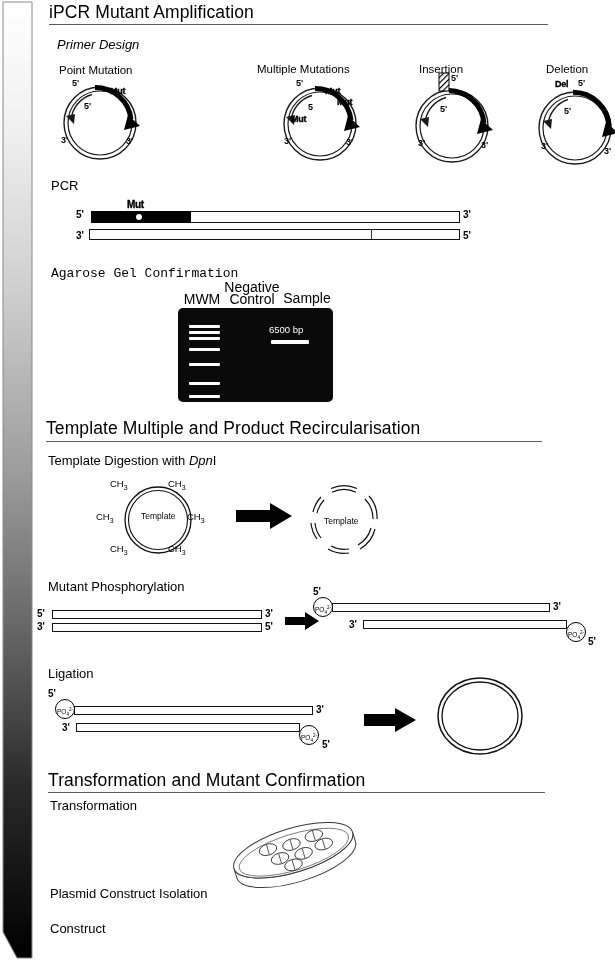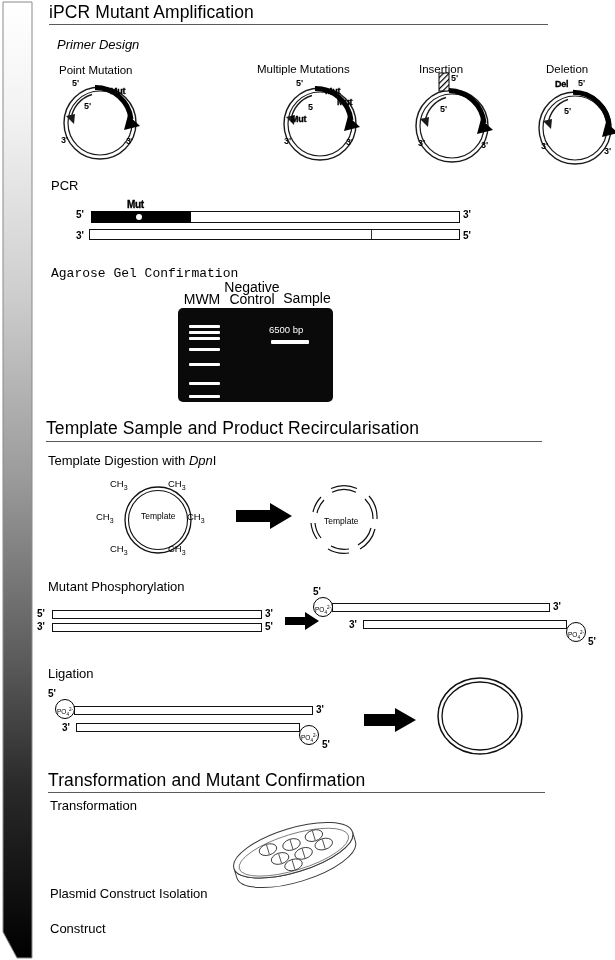--- a/index.html
+++ b/index.html
@@ -242,21 +242,21 @@
     <div class="band" style="left:11px; top:23px;  width:31px; height:2.6px;"></div>
     <div class="band" style="left:11px; top:29px;  width:31px; height:2.6px;"></div>
     <div class="band" style="left:11px; top:40px;  width:31px; height:2.6px;"></div>
     <div class="band" style="left:11px; top:55px;  width:31px; height:2.8px;"></div>
     <div class="band" style="left:11px; top:74px;  width:31px; height:2.8px;"></div>
     <div class="band" style="left:11px; top:87px;  width:31px; height:2.8px;"></div>
     <div class="gellbl" style="left:91px; top:16px;">6500 bp</div>
     <div class="band" style="left:93px; top:32px; width:38px; height:4px;"></div>
   </div>
 
-  <div class="abs h1" style="left:46px; top:418px;">Template Sample and Product Recircularisation</div>
+  <div class="abs h1" style="left:46px; top:418px;">Template Multiple and Product Recircularisation</div>
   <div class="rule" style="left:46px; top:441px; width:496px;"></div>
 
   <div class="abs h2" style="left:48px; top:453px;">
     <span>Template Digestion with </span><i>Dpn</i><span>I</span>
   </div>
 
   <svg class="abs" style="left:118px; top:480px;" width="80" height="80">
     <circle cx="40" cy="40" r="33" fill="none" stroke="#111" stroke-width="1.3"></circle>
     <circle cx="40" cy="40" r="29.5" fill="none" stroke="#111" stroke-width="1.1"></circle>
   </svg>

